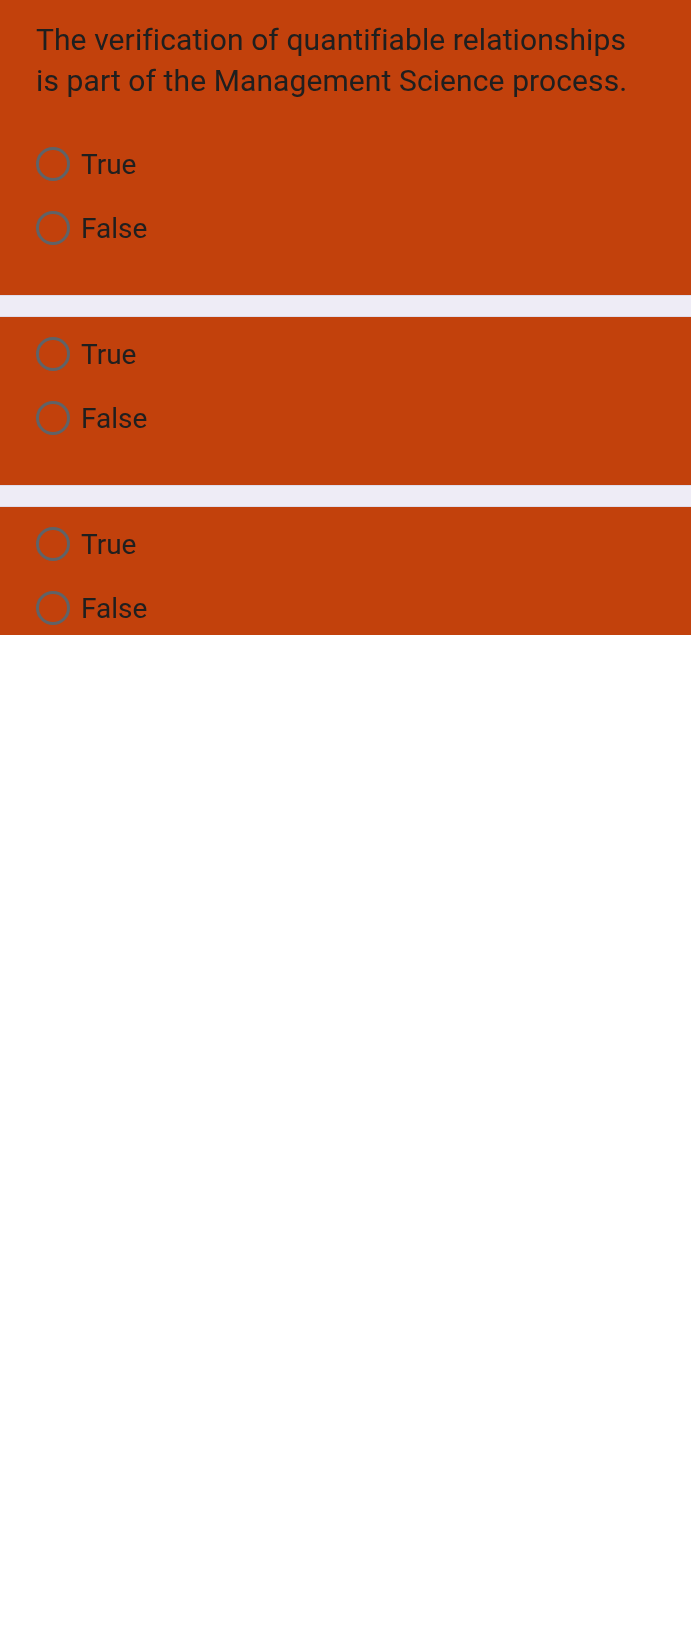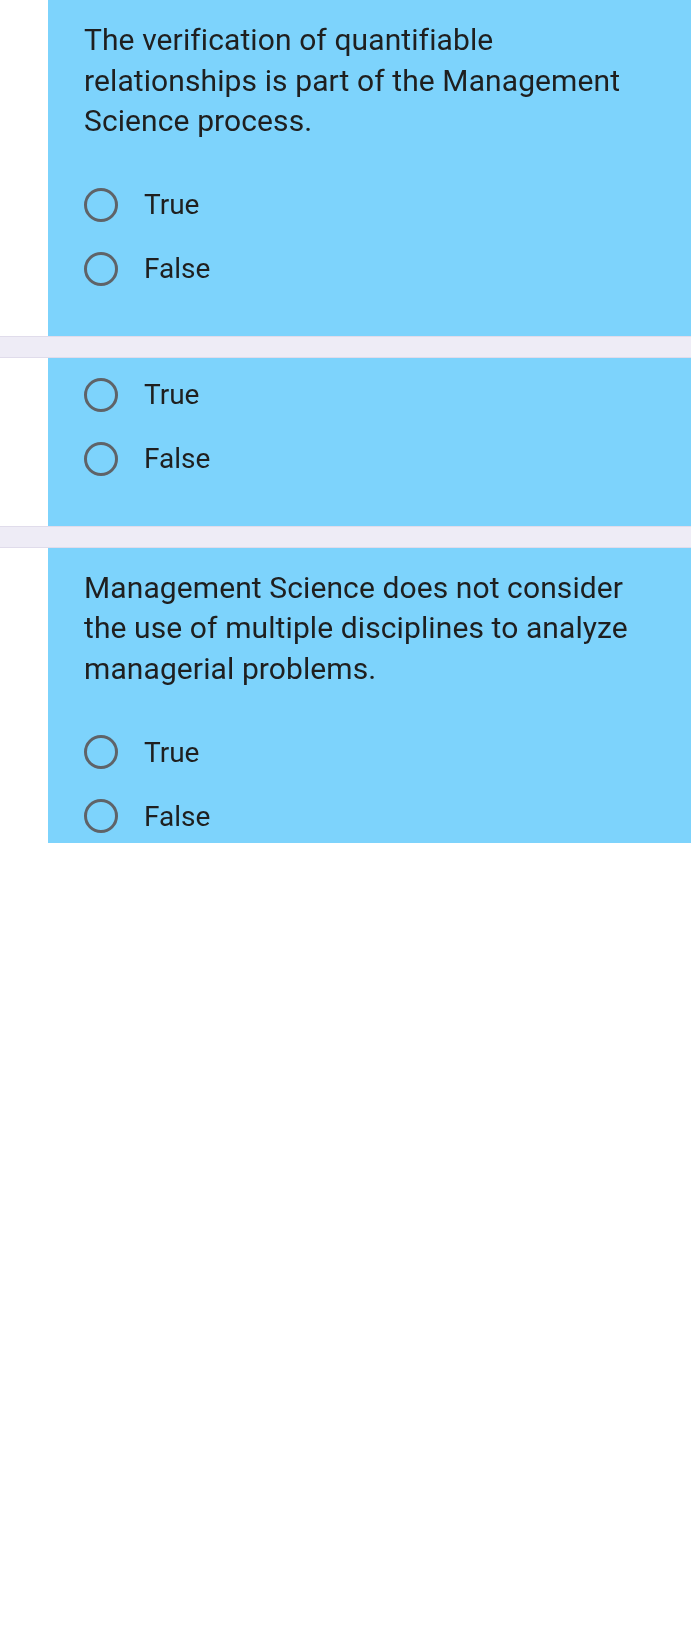--- a/index.html
+++ b/index.html
@@ -3,42 +3,41 @@
 <meta charset="utf-8">
 <style>
   * { box-sizing: border-box; margin: 0; padding: 0; }
   html, body {
     width: 691px;
     font-family: -apple-system, BlinkMacSystemFont, "Segoe UI", Roboto, Arial, sans-serif;
     background: #ffffff;
     color: #1f1f1f;
   }
   .card {
-    background: #7dd3fc;
+    background: #c2410c;
     padding: 20px 36px 50px 36px;
-    margin-left: 48px;
   }
   .separator {
     height: 22px;
     background: #eeecf6;
     border-top: 1px solid #e0dceb;
     border-bottom: 1px solid #e0dceb;
   }
   .question-text {
     font-size: 30px;
     line-height: 1.35;
     font-weight: 400;
     color: #1f1f1f;
     margin-bottom: 46px;
     letter-spacing: 0.1px;
   }
   .option-row {
     display: flex;
     align-items: center;
-    gap: 26px;
+    gap: 11px;
     margin-bottom: 30px;
     cursor: pointer;
   }
   .option-row:last-child { margin-bottom: 0; }
   .radio {
     width: 34px;
     height: 34px;
     border: 3px solid #5f6368;
     border-radius: 50%;
     flex-shrink: 0;
@@ -74,21 +73,20 @@
   </div>
   <div class="option-row">
     <div class="radio"></div>
     <div class="option-label">False</div>
   </div>
 </div>
 
 <div class="separator"></div>
 
 <div class="card last">
-  <div class="question-text">Management Science does not consider the use of multiple disciplines to analyze managerial problems.</div>
   <div class="option-row">
     <div class="radio"></div>
     <div class="option-label">True</div>
   </div>
   <div class="option-row">
     <div class="radio"></div>
     <div class="option-label">False</div>
   </div>
 </div>
 

